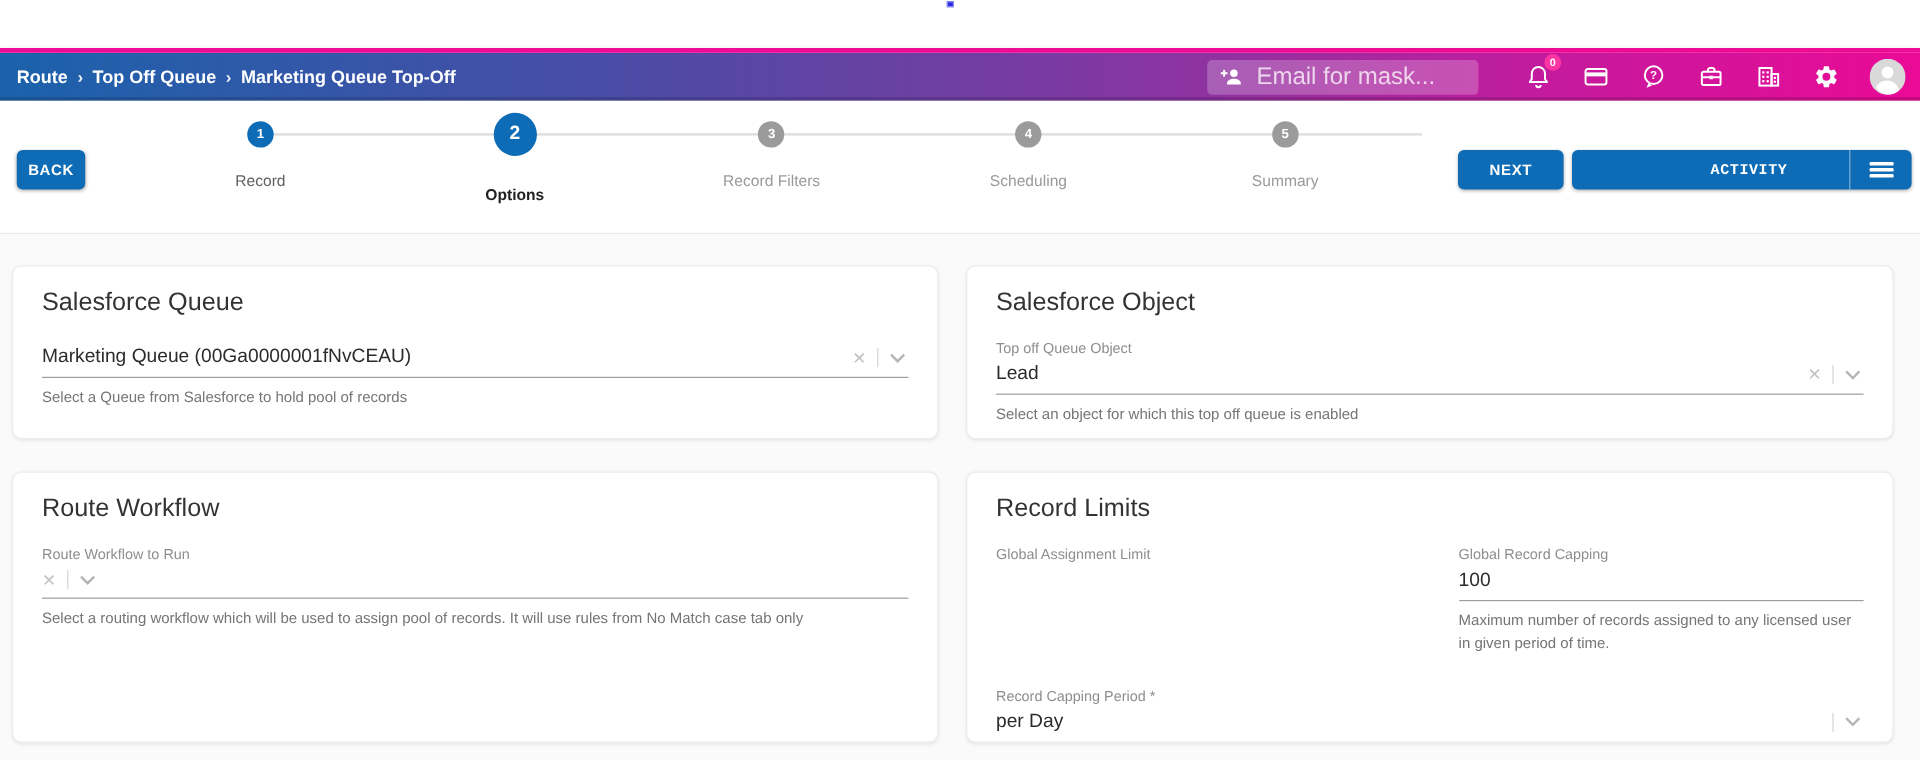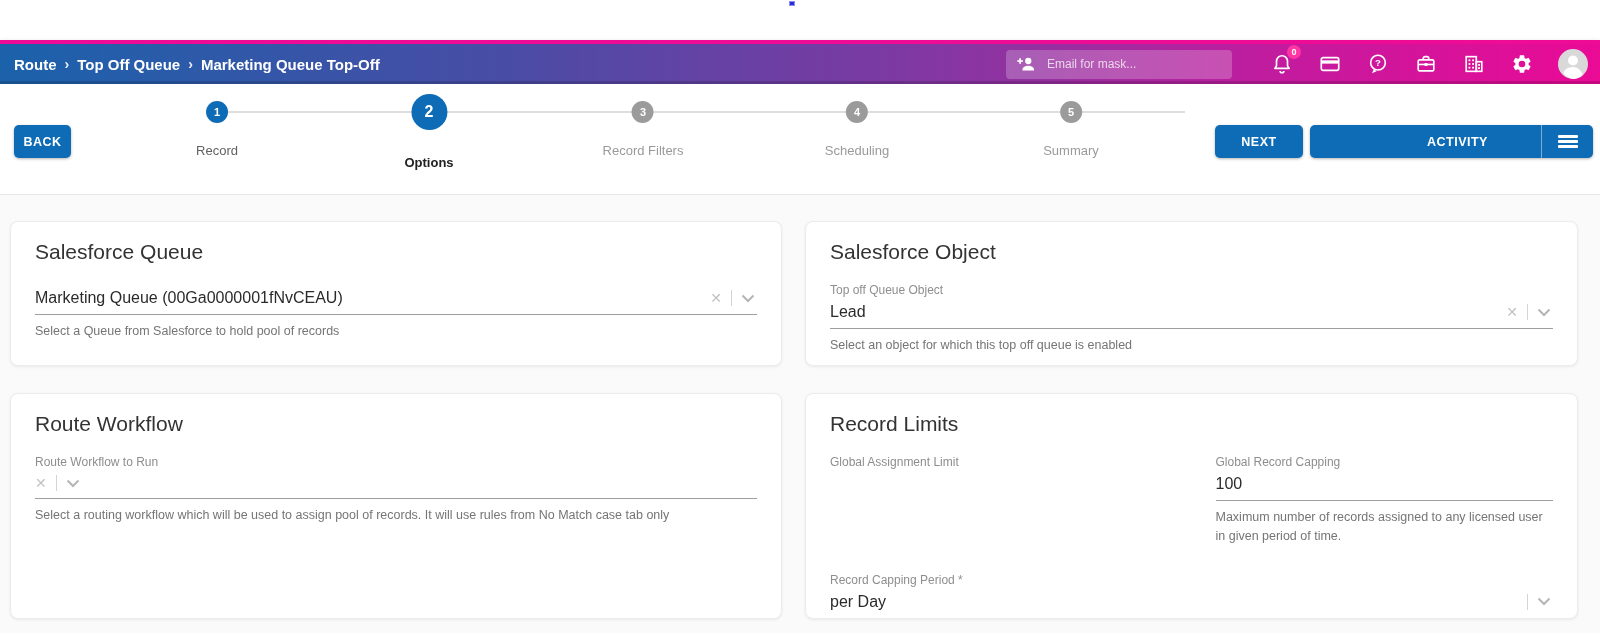--- a/index.html
+++ b/index.html
@@ -21,21 +21,21 @@
                    height:3px; background:rgba(0,0,0,0.16); }
   .breadcrumb { display:flex; align-items:center; gap:8px; padding-left:14px;
                 color:#ffffff; font-weight:bold; font-size:15px; white-space:nowrap; }
   .crumb-sep { font-weight:bold; opacity:.9; font-size:14px; }
   .header-right { position:absolute; right:12px; top:0; height:40px;
                   display:flex; align-items:center; gap:24px; }
   .mask-input { display:flex; align-items:center; gap:10px; width:226px; height:29px;
                 background:rgba(255,255,255,0.22); border-radius:4px; padding:0 10px;
                 margin-right:14px; }
   .mask-input input { background:transparent; border:none; outline:none; width:100%;
-                      color:#ffffff; font-size:12px; }
+                      color:#ffffff; font-size:20px; }
   .mask-input input::placeholder { color:rgba(255,255,255,0.75); }
   .hicon { position:relative; width:24px; height:24px; display:flex;
            align-items:center; justify-content:center; cursor:pointer; }
   .badge { position:absolute; top:-7px; right:-7px; min-width:14px; height:14px;
            background:#ff35a4; color:#ffffff; border-radius:50%;
            font-size:9px; font-weight:bold; display:flex; align-items:center;
            justify-content:center; }
   .avatar { width:30px; height:30px; }
 
   
@@ -57,21 +57,21 @@
   .step.upcoming .step-label { color:#9a9a9a; }
 
   .btn { position:absolute; top:41px; background:#0d6cb5; color:#ffffff;
          border:none; border-radius:5px; font-weight:bold; font-size:12.5px;
          letter-spacing:.5px; cursor:pointer; box-shadow:0 1px 3px rgba(0,0,0,0.3);
          font-family:"Liberation Sans", sans-serif; }
   .btn-back { left:14px; width:57px; height:33px; }
   .btn-next { left:1215px; width:88px; height:33px; }
   .btn-activity { left:1310px; width:283px; height:33px; display:flex;
                   align-items:center; }
-  .btn-activity .activity-text { flex:1; text-align:center; padding-left:64px; }
+  .btn-activity .activity-text { flex:1; text-align:center; padding-left:64px;font-family:Liberation Mono, monospace; }
   .activity-menu { width:52px; height:100%; display:flex; align-items:center;
                    justify-content:center; border-left:1px solid rgba(255,255,255,0.45); }
   .hamburger div { width:20px; height:2.6px; background:#ffffff; margin:2.4px 0;
                    border-radius:1px; }
 
   
   .content { height:438px; background:#fafafa; padding:26px 22px 0 10px; }
   .card-grid { display:grid; grid-template-columns:772px 1fr;
                grid-template-rows:145px 226px; column-gap:23px; row-gap:27px; }
   .card { background:#ffffff; border:1px solid #ececec; border-radius:8px;

